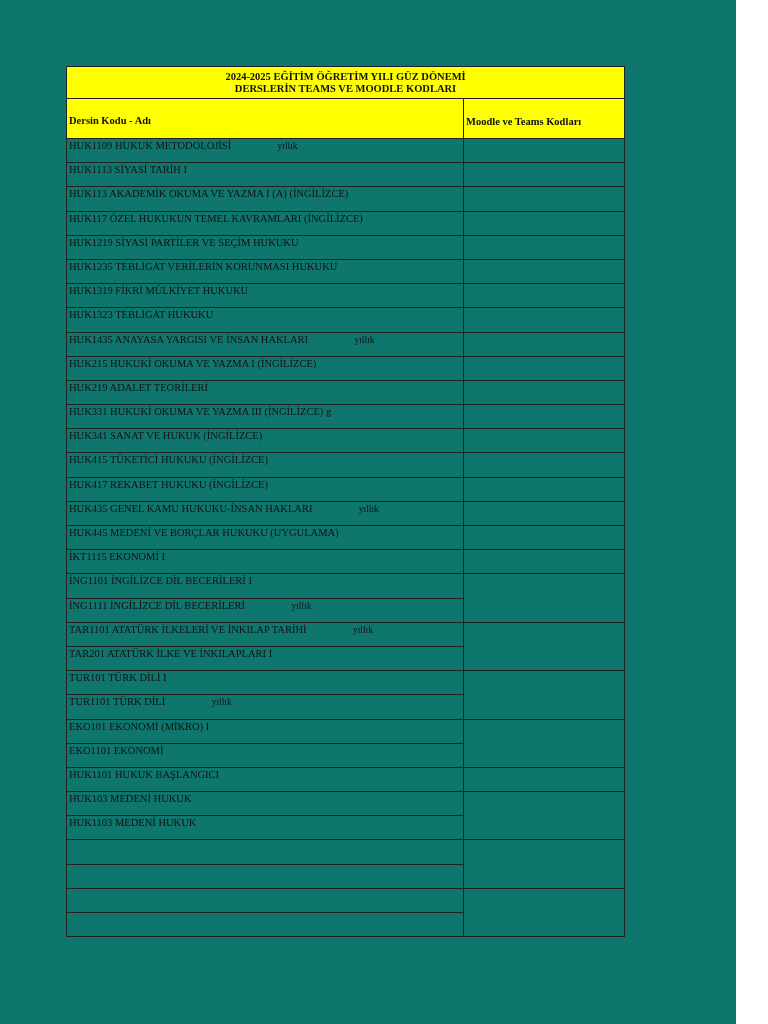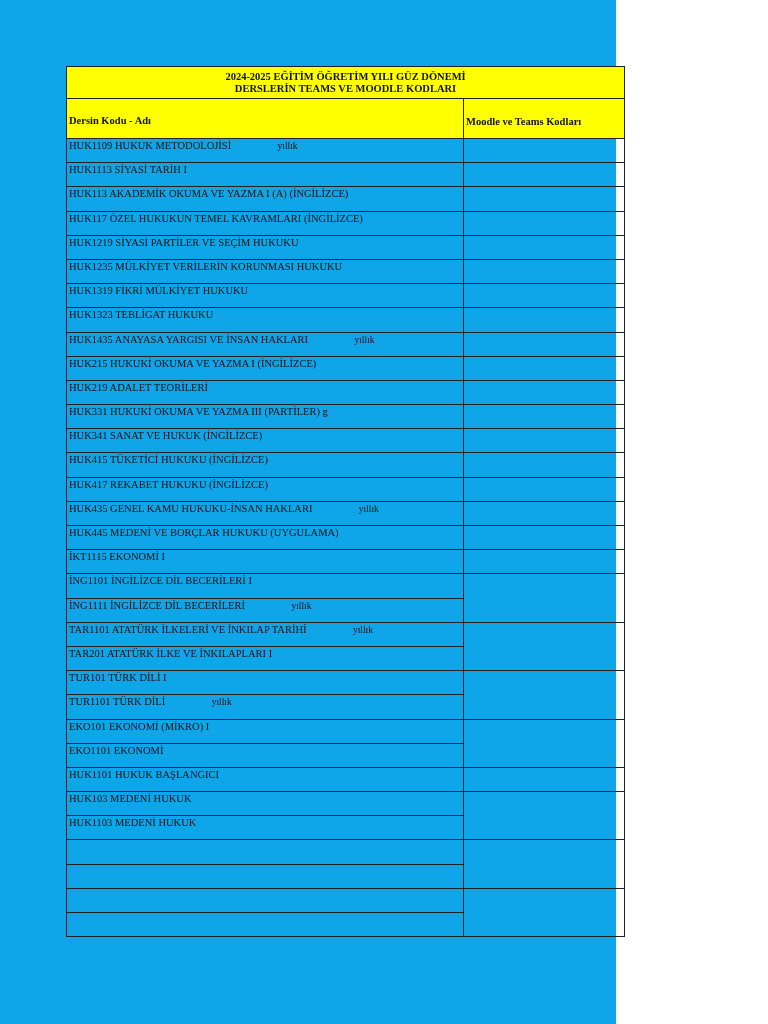--- a/index.html
+++ b/index.html
@@ -5,23 +5,23 @@
     html, body {
       margin: 0;
       padding: 0;
       background: #ffffff;
       width: 768px;
       height: 1024px;
       overflow: hidden;
     }
     .page {
       position: relative;
-      width: 616px;
+      width: 736px;
       height: 1024px;
-      background: #0ea5e9;
+      background: #0f766e;
     }
     table.codes {
       position: absolute;
       left: 66px;
       top: 66px;
       width: 558px;
       border-collapse: collapse;
       table-layout: fixed;
       font-family: "Liberation Serif", "DejaVu Serif", serif;
       color: #111111;
@@ -95,21 +95,21 @@
         </tr>
         <tr class="data-row">
           <td><span>HUK117 ÖZEL HUKUKUN TEMEL KAVRAMLARI (İNGİLİZCE)</span><span class="suffix"></span></td>
           <td></td>
         </tr>
         <tr class="data-row">
           <td><span>HUK1219 SİYASİ PARTİLER VE SEÇİM HUKUKU</span><span class="suffix"></span></td>
           <td></td>
         </tr>
         <tr class="data-row">
-          <td><span>HUK1235 MÜLKİYET VERİLERİN KORUNMASI HUKUKU</span><span class="suffix"></span></td>
+          <td><span>HUK1235 TEBLİGAT VERİLERİN KORUNMASI HUKUKU</span><span class="suffix"></span></td>
           <td></td>
         </tr>
         <tr class="data-row">
           <td><span>HUK1319 FİKRİ MÜLKİYET HUKUKU</span><span class="suffix"></span></td>
           <td></td>
         </tr>
         <tr class="data-row">
           <td><span>HUK1323 TEBLİGAT HUKUKU</span><span class="suffix"></span></td>
           <td></td>
         </tr>
@@ -119,21 +119,21 @@
         </tr>
         <tr class="data-row">
           <td><span>HUK215 HUKUKİ OKUMA VE YAZMA I (İNGİLİZCE)</span><span class="suffix"></span></td>
           <td></td>
         </tr>
         <tr class="data-row">
           <td><span>HUK219 ADALET TEORİLERİ</span><span class="suffix"></span></td>
           <td></td>
         </tr>
         <tr class="data-row">
-          <td><span>HUK331 HUKUKİ OKUMA VE YAZMA III (PARTİLER) g</span><span class="suffix"></span></td>
+          <td><span>HUK331 HUKUKİ OKUMA VE YAZMA III (İNGİLİZCE) g</span><span class="suffix"></span></td>
           <td></td>
         </tr>
         <tr class="data-row">
           <td><span>HUK341 SANAT VE HUKUK (İNGİLİZCE)</span><span class="suffix"></span></td>
           <td></td>
         </tr>
         <tr class="data-row">
           <td><span>HUK415 TÜKETİCİ HUKUKU (İNGİLİZCE)</span><span class="suffix"></span></td>
           <td></td>
         </tr>

